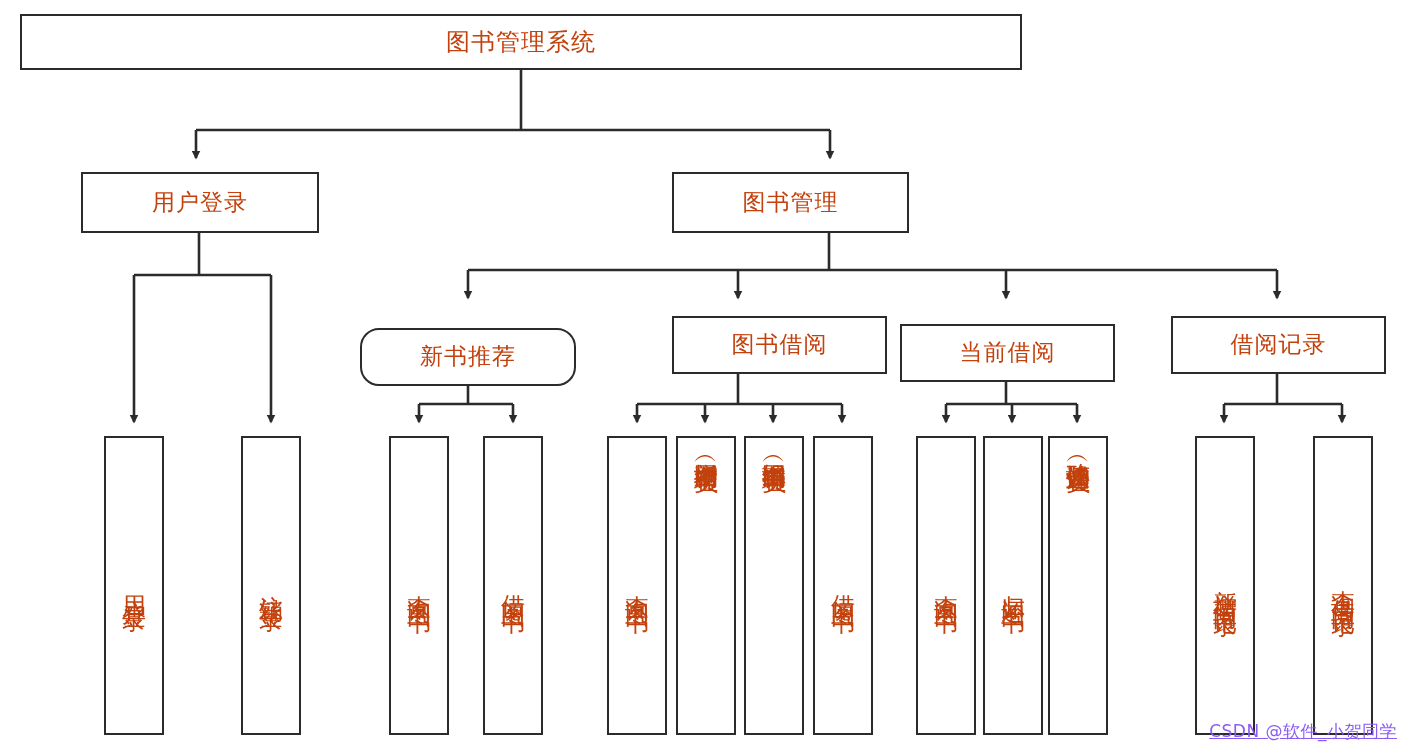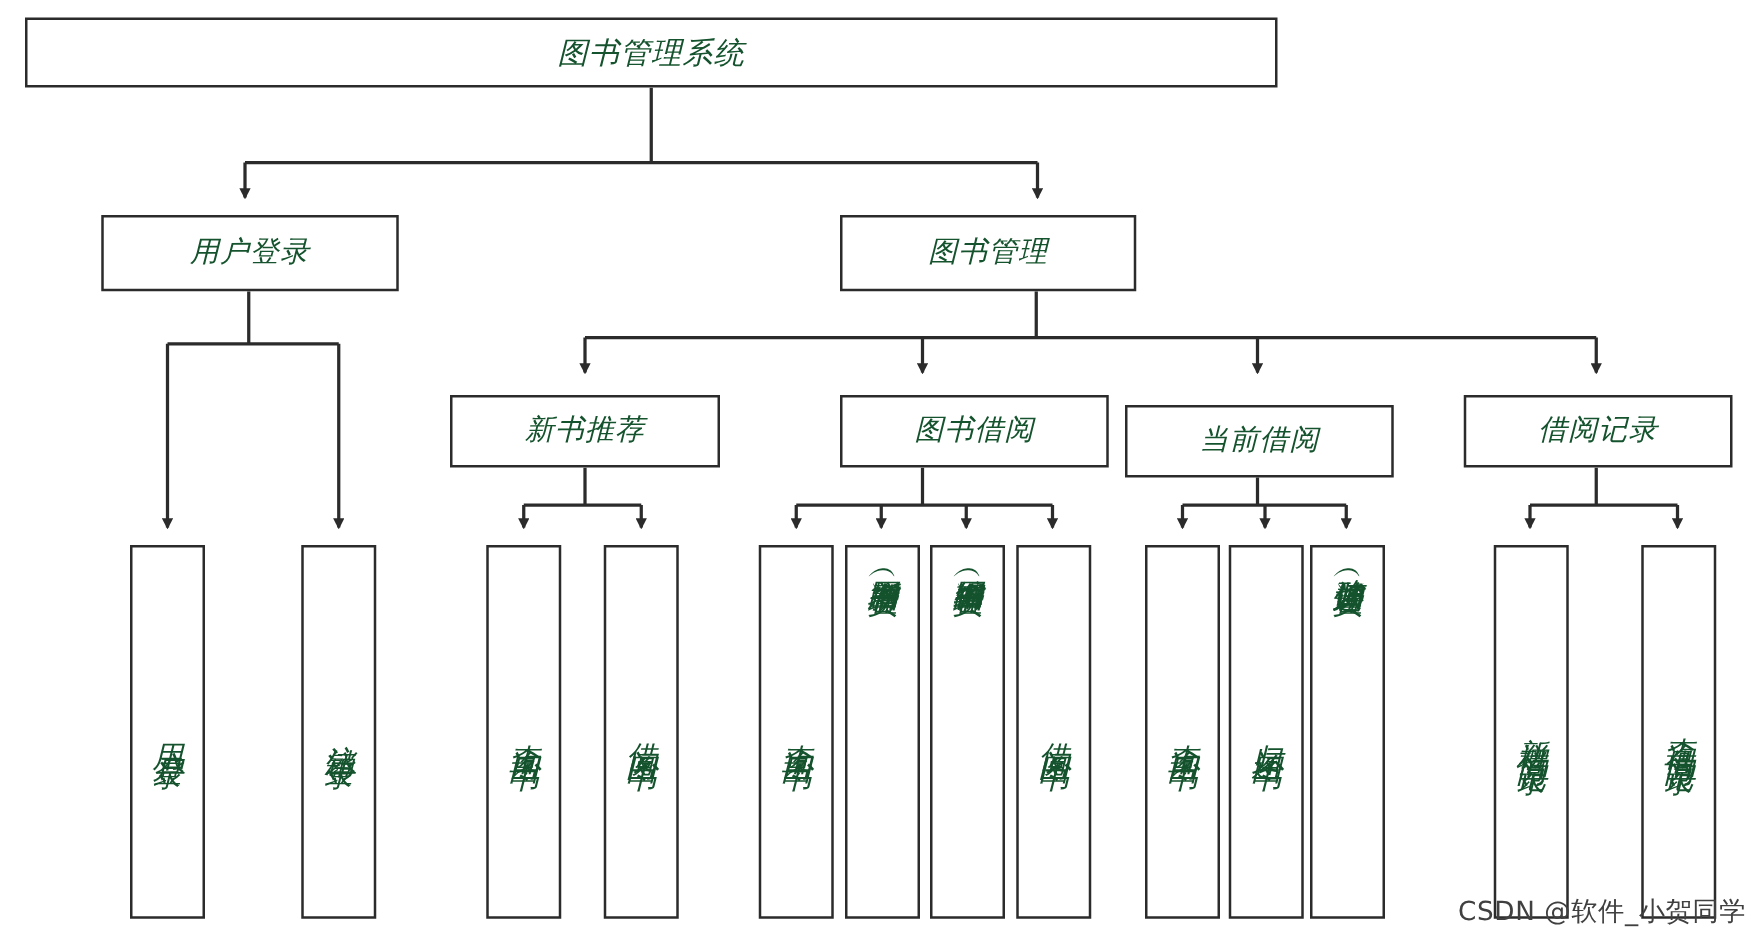--- a/index.html
+++ b/index.html
@@ -29,25 +29,24 @@
     position: absolute;
     box-sizing: border-box;
     background: #ffffff;
     border: 2px solid #2b2b2b;
     display: flex;
     align-items: center;
     justify-content: center;
     overflow: hidden;
   }
   .node-label {
-    color: #14532d;
+    color: #c2410c;
     text-align: left;
     white-space: nowrap;
     line-height: 1.18;
-    font-style: italic;
   }
   
   .node-h .node-label {
     font-size: 23px;
     letter-spacing: 1px;
   }
   .node-h.level-1 .node-label {
     font-size: 24px;
   }
   
@@ -67,25 +66,26 @@
     letter-spacing: 1px;
   }
   .node-v.centerv {
     align-items: center;
     padding-top: 0;
   }
   .watermark {
     position: absolute;
     right: 8px;
     bottom: 4px;
-    font-size: 21px;
-    color: #404040;
+    font-size: 17px;
+    color: #8b5cf6;
     white-space: nowrap;
     pointer-events: none;
     letter-spacing: 0.5px;
+    text-decoration: underline;
   }
 </style>
 </head>
 <body>
 
 <div id="diagram-root">
 
   <svg id="diagram-svg" viewBox="0 0 1405 747">
     <defs>
       <marker id="arrow" viewBox="0 0 12 12" refX="10" refY="6" markerWidth="9" markerHeight="9" orient="auto-start-reverse" markerUnits="userSpaceOnUse">
@@ -141,21 +141,21 @@
   </div>
 
   <div class="node-box node-h" style="left:81px; top:172px; width:238px; height:61px;">
     <span class="node-label">用户登录</span>
   </div>
 
   <div class="node-box node-h" style="left:672px; top:172px; width:237px; height:61px;">
     <span class="node-label">图书管理</span>
   </div>
 
-  <div class="node-box node-h" style="left:360px; top:316px; width:216px; height:58px;">
+  <div class="node-box node-h" style="left:360px; top:328px; width:216px; height:58px;border-radius:19px;">
     <span class="node-label">新书推荐</span>
   </div>
 
   <div class="node-box node-h" style="left:632px; top:316px; width:215px; height:58px;margin-left:40px;">
     <span class="node-label">图书借阅</span>
   </div>
 
   <div class="node-box node-h" style="left:900px; top:324px; width:215px; height:58px;">
     <span class="node-label">当前借阅</span>
   </div>

